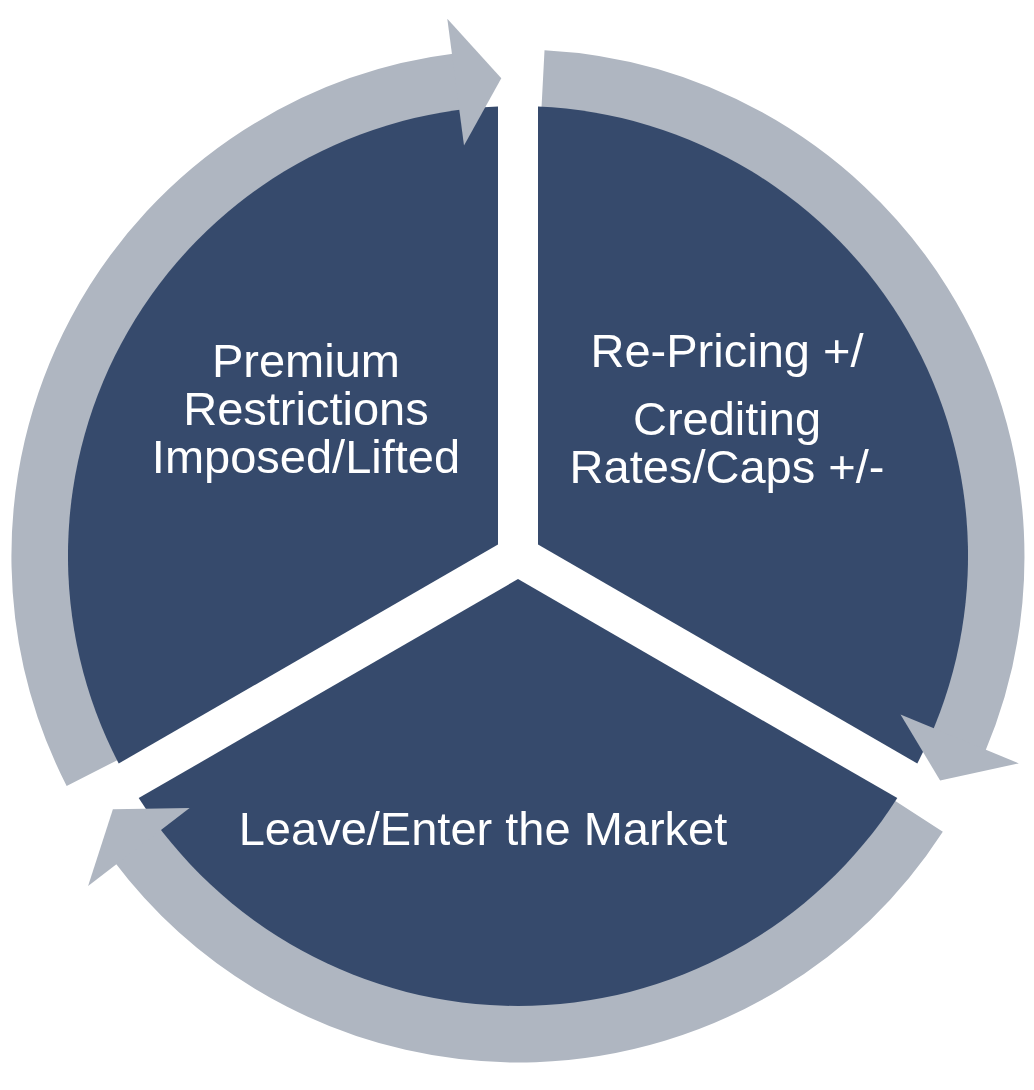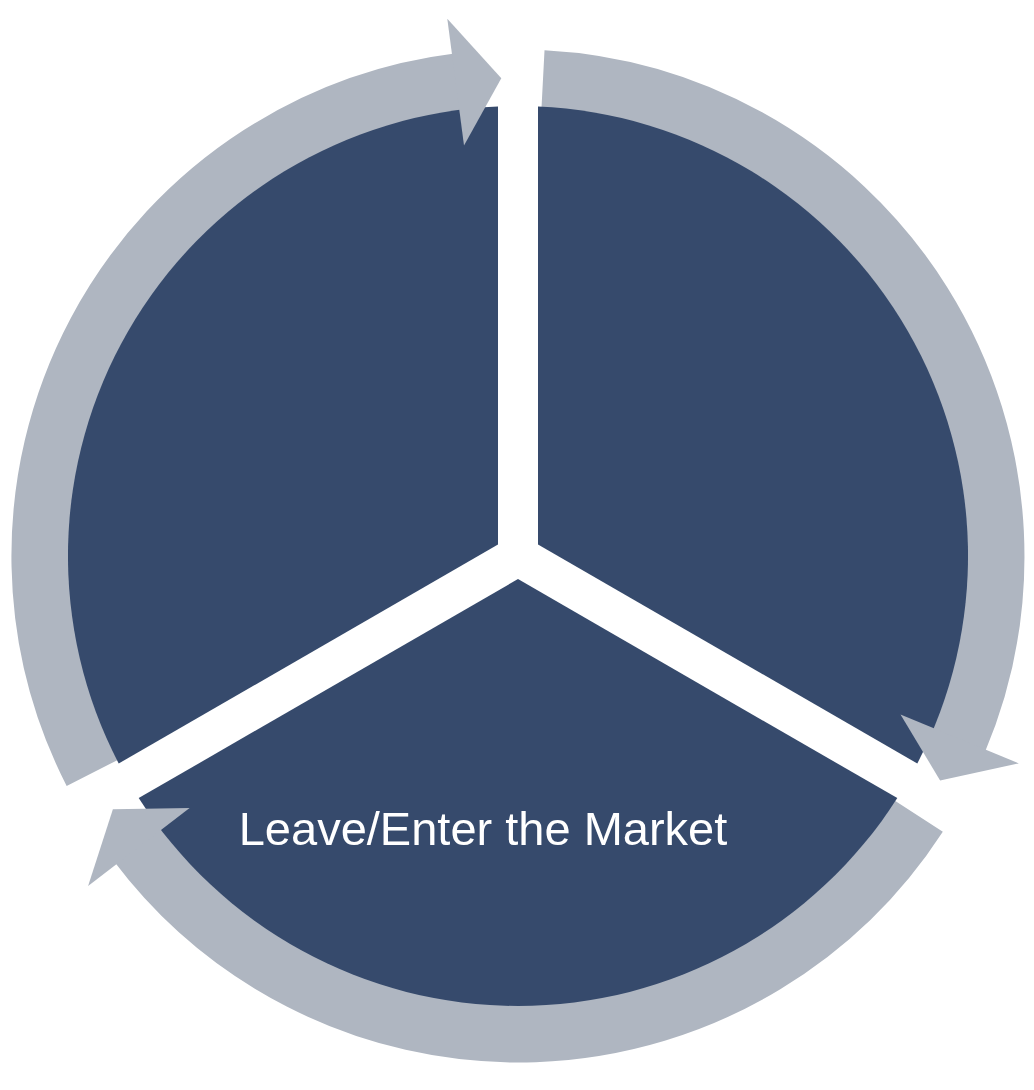--- a/index.html
+++ b/index.html
@@ -60,19 +60,33 @@
       <path d="M 518 579.1 L 897.3 798.1 A 450 450 0 0 1 138.7 798.1 Z" fill="#364A6C"></path>
     </g>
 
     <g>
       <polygon points="447.3,18.7 501.3,78.3 464.0,145.6" fill="#AFB6C1"></polygon>
       <polygon points="1018.8,763.4 940.1,780.4 900.5,714.5" fill="#AFB6C1"></polygon>
       <polygon points="88.1,886.0 112.9,809.2 189.6,808.1" fill="#AFB6C1"></polygon>
     </g>
   </svg>
 
+  <div class="label label-left" style="color: rgb(255, 255, 255);">
+    <span class="line">Premium</span>
+    <span class="line">Restrictions</span>
+    <span class="line">Imposed/Lifted</span>
+  </div>
 
+  <div class="label label-right" style="color: rgb(255, 255, 255);">
+    <div class="para">
+      <span class="line">Re-Pricing +/</span>
+    </div>
+    <div class="para">
+      <span class="line">Crediting</span>
+      <span class="line">Rates/Caps +/-</span>
+    </div>
+  </div>
 
   <div class="label label-bottom" style="color: rgb(255, 255, 255);">
     <span class="line">Leave/Enter the Market</span>
   </div>
 
 </div>
 
 </body></html>

